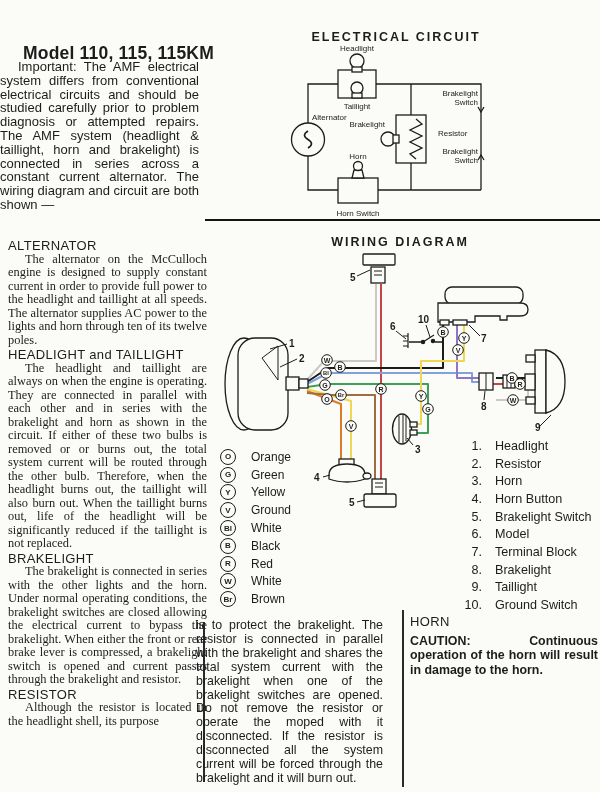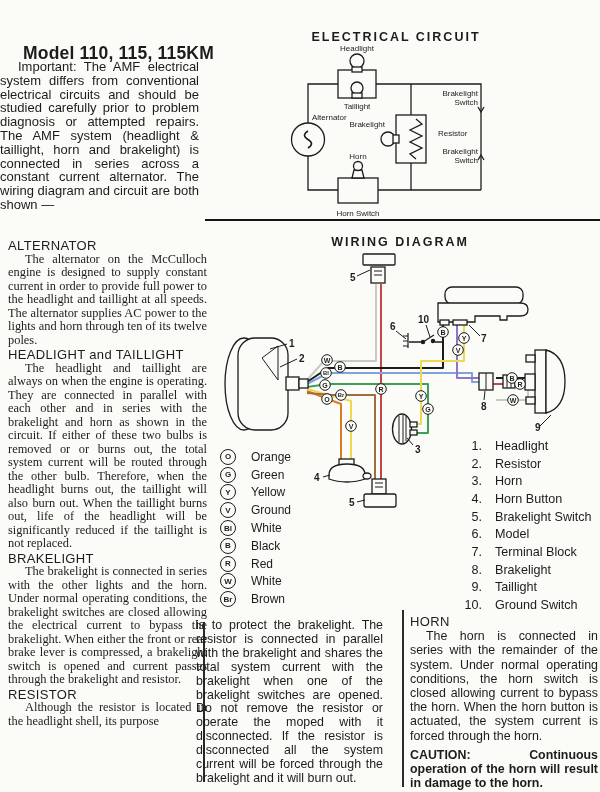--- a/index.html
+++ b/index.html
@@ -374,17 +374,16 @@
 
   <div class="vline v1"></div>
   <div class="vline v2"></div>
 
   <div class="col-mid">
     <p>is to protect the brakelight. The resistor is connected in parallel with the brakelight and shares the total system current with the brakelight when one of the brakelight switches are opened. Do not remove the resistor or operate the moped with it disconnected. If the resistor is disconnected all the system current will be forced through the brakelight and it will burn out.</p>
   </div>
 
   <div class="col-right">
     <h3>HORN</h3>
-    <p>The horn is connected in series with the remainder of the system. Under normal operating conditions, the horn switch is closed allowing current to bypass the horn. When the horn button is actuated, the system current is forced through the horn.</p>
     <p class="caution"><span>CAUTION:</span> <span>Continuous operation of the horn will result in damage to the horn.</span></p>
   </div>
 
 </div>
 
 </body></html>

